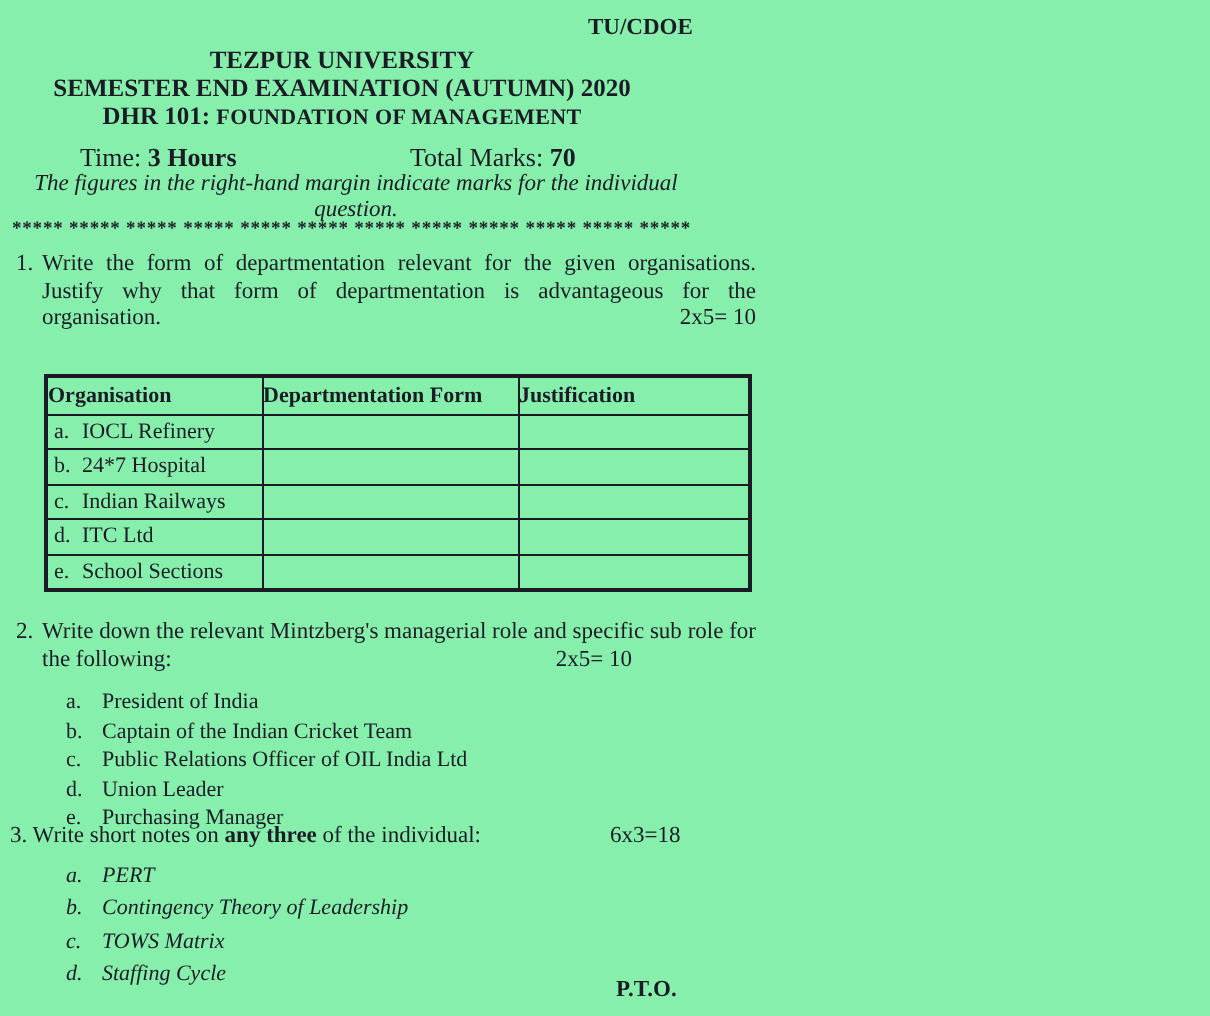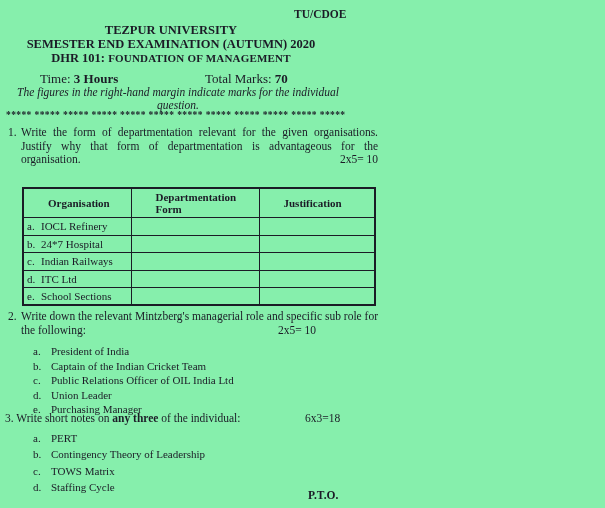--- a/index.html
+++ b/index.html
@@ -39,29 +39,29 @@
   .q-para {
     position: relative; text-align: justify;
     padding-left: 13px; font-size: 11.5px; line-height: 13.5px;
   }
   .q-num { position: absolute; left: 0; top: 0; }
   .q-marks-q1 { position: absolute; right: 0; bottom: 0; }
   .q-marks-q2 { position: absolute; right: 62px; bottom: 0; }
   .dept-table-wrap { position: absolute; top: 187px; left: 22px; }
   table.dept-table { border-collapse: collapse; border: 2px solid #1b1b26; font-size: 11px; }
   .dept-table th, .dept-table td { border: 1px solid #1b1b26; vertical-align: middle; }
-  .dept-table th { font-weight: bold; text-align: left; padding: 2px 2px 2px 24px; height: 19px; }
+  .dept-table th { font-weight: bold; text-align: left; padding: 2px 2px 2px 0; height: 19px; }
   .dept-table td { height: 17.5px; padding: 1px 2px 1px 1px; }
   .col-org  { width: 108px; }
   .col-form { width: 128px; }
   .col-just { width: 116px; }
   .row-label { display: inline-block; width: 14px; margin-left: 2px; }
   .item-list { position: absolute; left: 33px; font-size: 11px; }
   .q2-list { top: 344px; line-height: 14.6px; }
-  .q3-list { top: 430px; line-height: 16.4px; }
+  .q3-list { top: 430px; line-height: 16.4px; font-style: italic; }
   .li-label { display: inline-block; width: 18px; }
   .q3-head { position: absolute; top: 412px; left: 5px; width: 373px; font-size: 11.5px; }
   .q3-marks { position: absolute; left: 300px; top: 0; }
   .pto { position: absolute; top: 489px; left: 308px; font-weight: bold; font-size: 11.5px; }
 </style>
 </head>
 <body>
 
 <div class="page">
 

